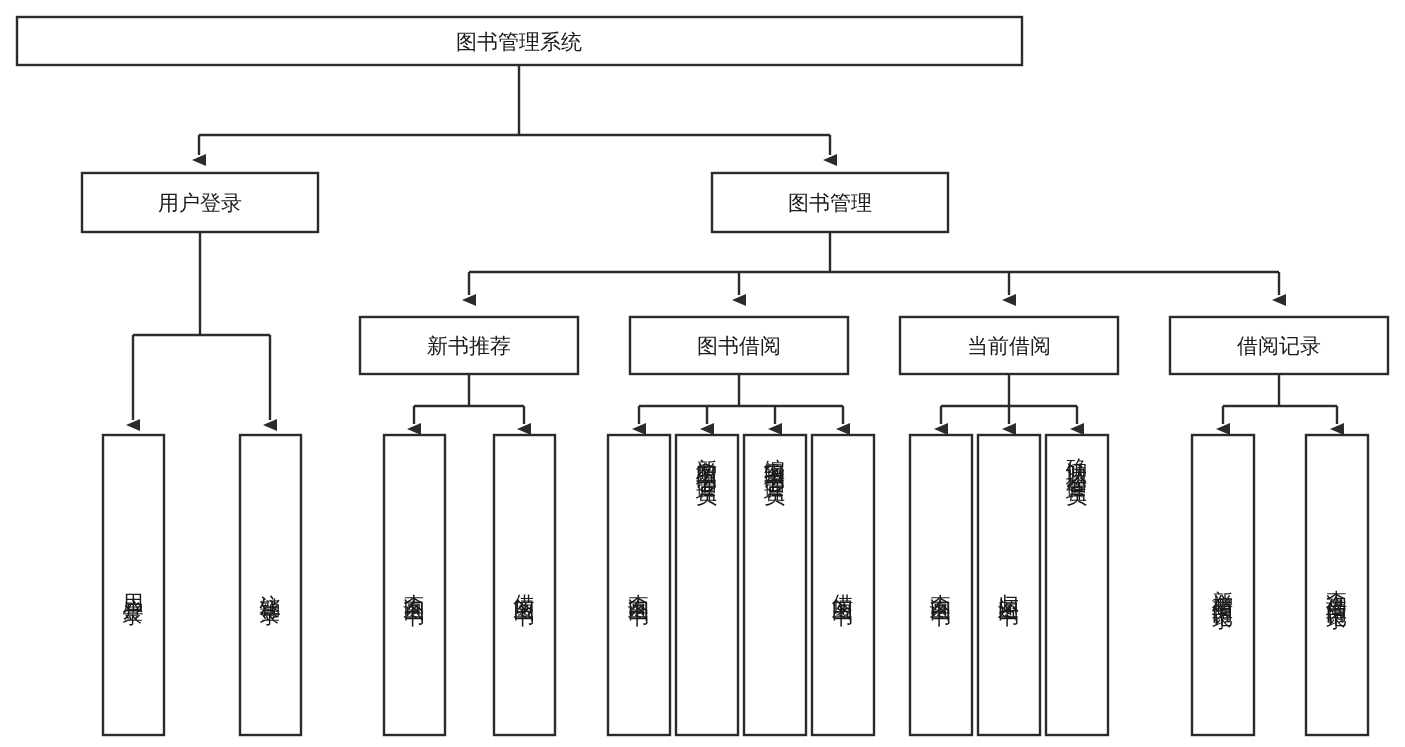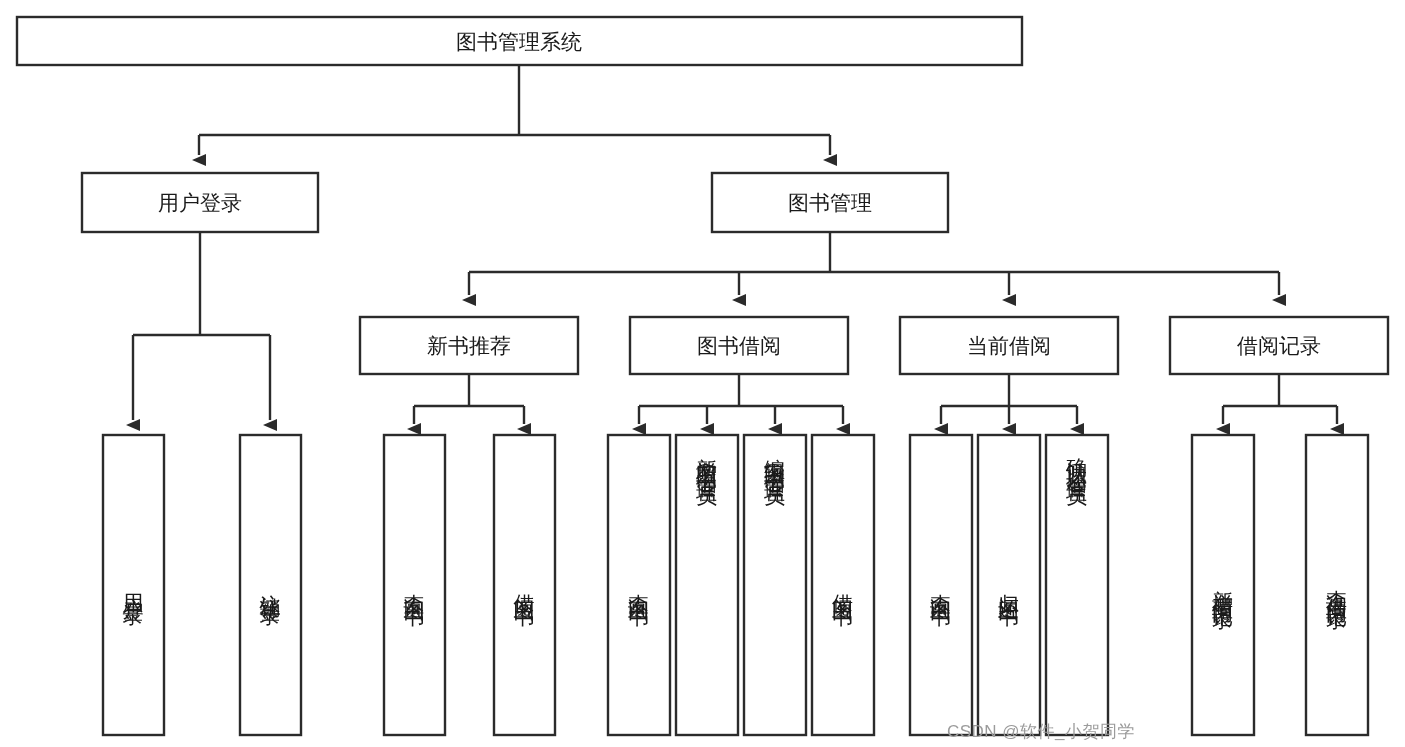--- a/index.html
+++ b/index.html
@@ -211,15 +211,14 @@
     <span class="leaf-text">确认归还（管理员）</span>
   </div>
 
   <div class="leaf-label-wrap centered" style="left:1192px; top:435px; width:62px; height:300px;">
     <span class="leaf-text">新增借阅记录</span>
   </div>
   <div class="leaf-label-wrap centered" style="left:1306px; top:435px; width:62px; height:300px;">
     <span class="leaf-text">查询借阅记录</span>
   </div>
 
-  <div class="watermark">CSDN @软件_小贺同学</div>
 
 </div>
 
 </body></html>

